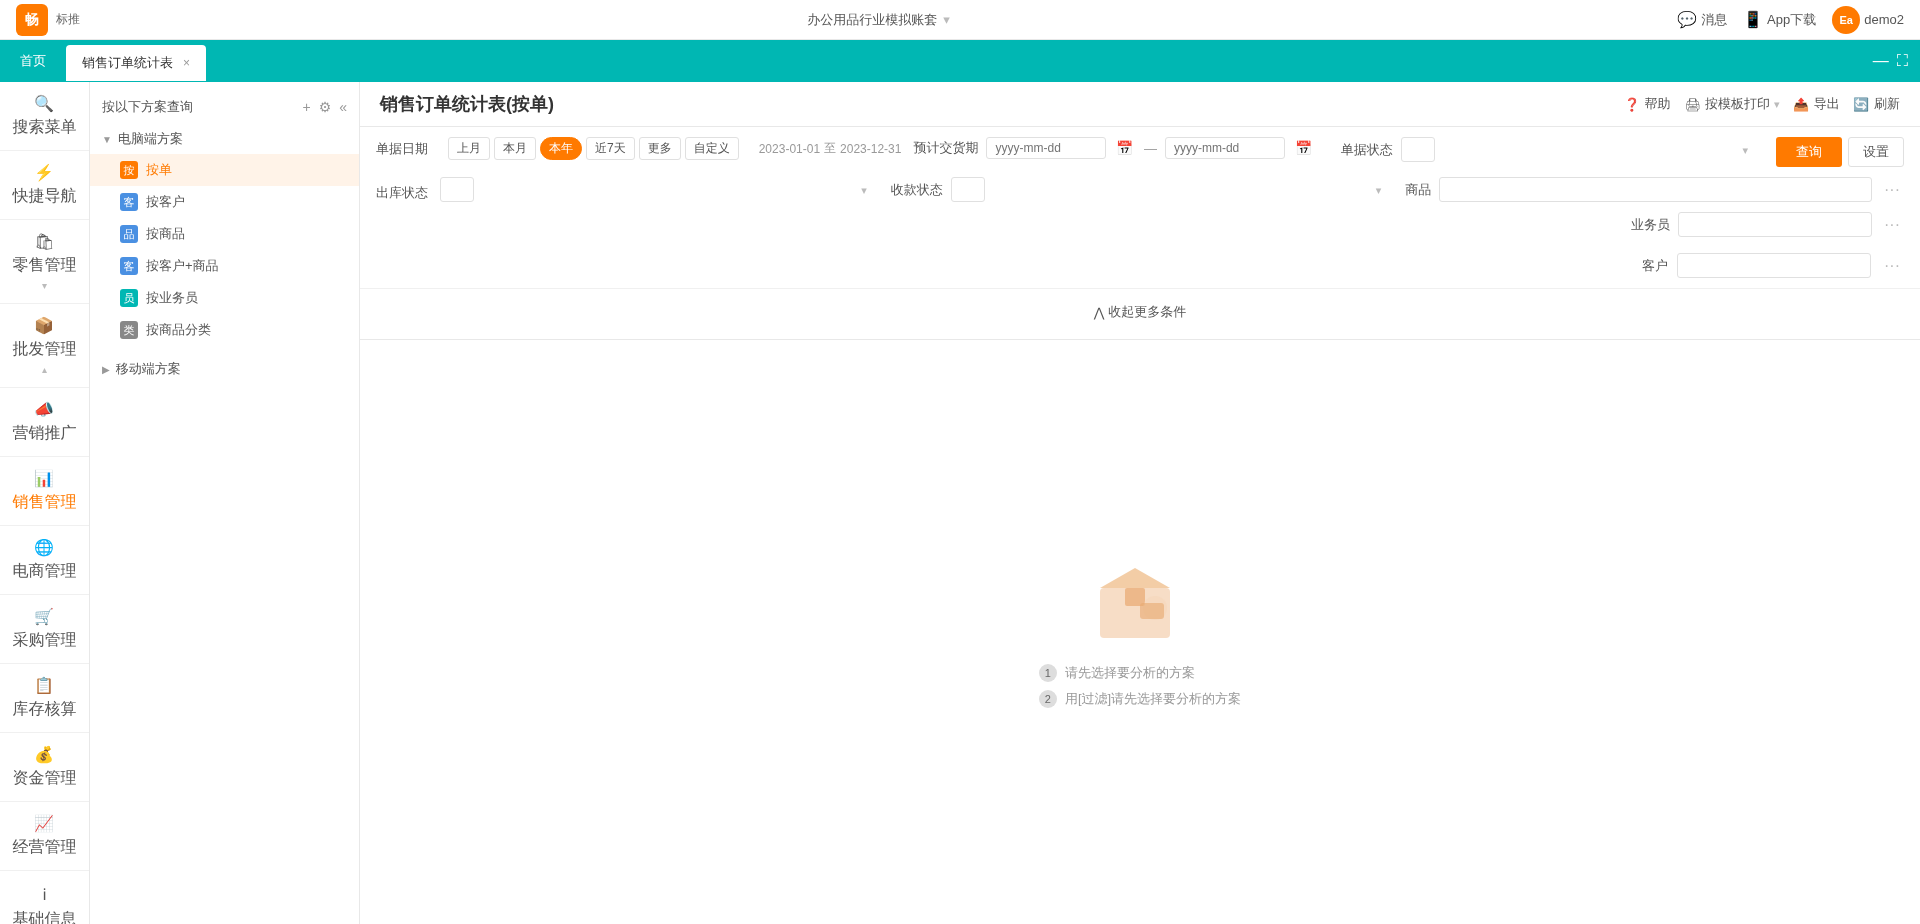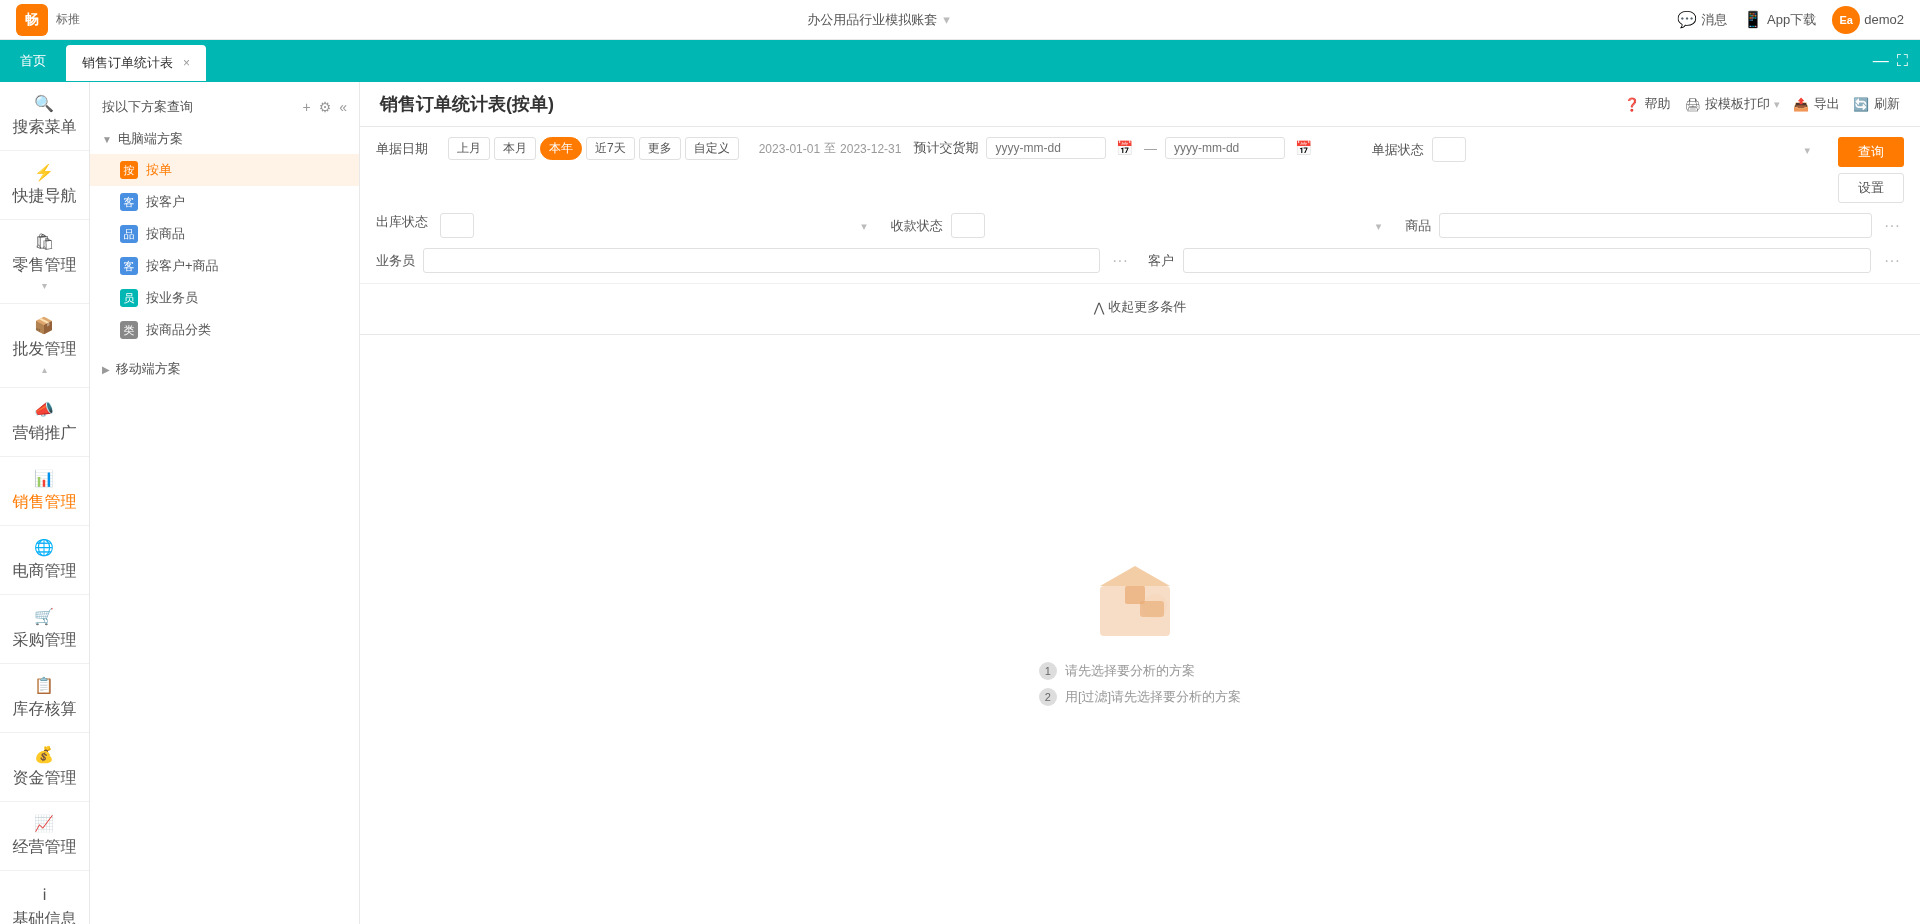--- a/index.html
+++ b/index.html
@@ -319,28 +319,28 @@
 
           <div style="display:flex; align-items:center; gap:8px; flex:1;">
             <span class="filter-label">单据状态</span>
             <div class="filter-select-wrap" style="flex:1;">
               <select class="filter-select">
                 <option value=""></option>
               </select>
             </div>
           </div>
 
-          <div style="display:flex; flex-direction:column; gap:6px; padding-left:8px;">
+          <div style="display:flex; flex-direction:row; gap:6px; padding-left:8px;">
             <button class="btn-query">查询</button>
             <button class="btn-settings">设置</button>
           </div>
         </div>
 
         <div style="display:flex; align-items:center; padding:10px 16px 0; gap:16px;">
-          <div style="display:flex; align-items:flex-start; gap:12px; flex:1;">
+          <div style="display:flex; align-items:flex-end; gap:12px; flex:1;">
             <span class="filter-label">出库状态</span>
             <div class="filter-select-wrap" style="flex:1;">
               <select class="filter-select">
                 <option value=""></option>
               </select>
             </div>
           </div>
           <div style="display:flex; align-items:center; gap:8px; flex:1;">
             <span class="filter-label">收款状态</span>
             <div class="filter-select-wrap" style="flex:1;">
@@ -349,21 +349,21 @@
               </select>
             </div>
           </div>
           <div style="display:flex; align-items:center; gap:8px; flex:1;">
             <span class="filter-label">商品</span>
             <input type="text" class="filter-input" style="flex: 1 1 0%;">
             <span class="filter-dots">···</span>
           </div>
         </div>
 
-        <div style="display:flex; align-items:flex-end; padding:10px 16px; gap:16px;">
+        <div style="display:flex; align-items:flex-end; padding:10px 16px; gap:16px;flex-direction:column;">
           <div style="display:flex; align-items:center; gap:8px; flex:1;">
             <span class="filter-label">业务员</span>
             <input type="text" class="filter-input" style="flex: 1 1 0%;">
             <span class="filter-dots">···</span>
           </div>
           <div style="display:flex; align-items:center; gap:9px; flex:1;">
             <span class="filter-label">客户</span>
             <input type="text" class="filter-input" style="flex: 1 1 0%;">
             <span class="filter-dots">···</span>
           </div>

